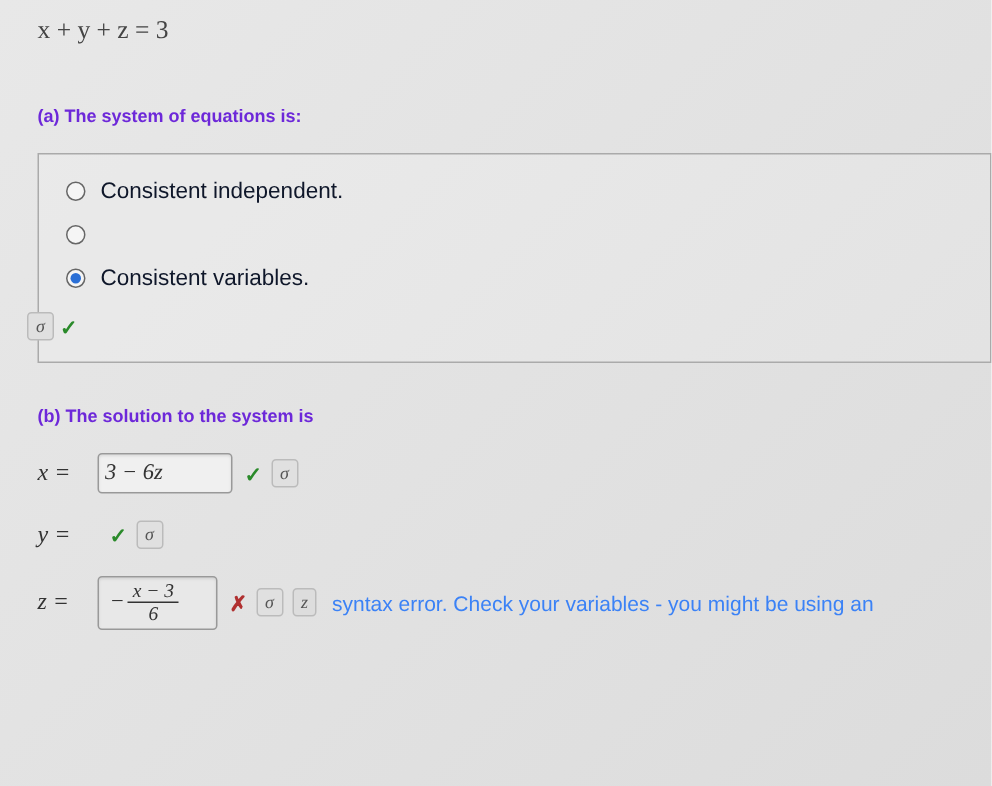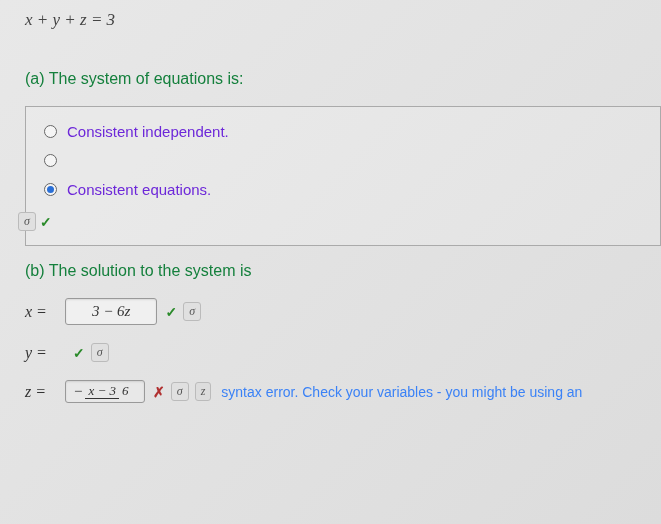--- a/index.html
+++ b/index.html
@@ -5,39 +5,39 @@
     * { box-sizing: border-box; margin: 0; padding: 0; }
     body {
       width: 661px;
       height: 524px;
       background: linear-gradient(135deg, #e8e8e8 0%, #dcdcdc 100%);
       font-family: Arial, sans-serif;
       color: #333;
       padding: 10px 0 0 25px;
       overflow: hidden;
     }
-    .equations { margin-bottom: 40px; font-family: "Times New Roman", serif; font-size: 17px; font-style: italic; color: #444; }
+    .equations { margin-bottom: 40px; font-family: "Times New Roman", serif; font-size: 17px; color: #444; }
     .eq-line { margin-bottom: 12px; }
-    .question-label { font-size: 16px; margin-bottom: 18px; color: #15803d; }
+    .question-label { font-size: 12px; margin-bottom: 18px; color: #6d28d9; font-weight: bold; }
     .answer-box { border: 1px solid #aaa; background: rgba(255,255,255,0.15); padding: 16px 18px 14px 18px; margin-right: 0; position: relative; }
-    .radio-row { display: flex; align-items: center; margin-bottom: 14px; font-size: 15px; color: #6d28d9; }
+    .radio-row { display: flex; align-items: center; margin-bottom: 14px; font-size: 15px; color: #0f172a; }
     .radio-row:last-of-type { margin-bottom: 8px; }
     .radio-outer { width: 13px; height: 13px; border-radius: 50%; border: 1.5px solid #666; margin-right: 10px; display: flex; align-items: center; justify-content: center; background: #f5f5f5; }
     .radio-inner { width: 7px; height: 7px; border-radius: 50%; background: #2a6fd6; }
     .badge-row { display: flex; align-items: center; gap: 4px; margin-top: 6px; margin-left: -26px; }
     .sigma-badge { background: #e0e0e0; border: 1px solid #bbb; border-radius: 3px; font-size: 12px; padding: 1px 5px; color: #555; font-family: serif; font-style: italic; }
     .checkmark { color: #2a8a2a; font-size: 14px; font-weight: bold; }
     .crossmark { color: #b03030; font-size: 14px; font-weight: bold; }
-    .section-b { margin-top: 16px; }
+    .section-b { margin-top: 28px; }
     .sol-row { display: flex; align-items: center; margin-bottom: 18px; }
     .var-label { font-family: "Times New Roman", serif; font-style: italic; font-size: 16px; color: #333; width: 40px; }
-    .input-box { border: 1px solid #999; background: #f0f0f0; border-radius: 3px; padding: 4px 26px; min-width: 90px; font-family: "Times New Roman", serif; font-style: italic; font-size: 15px; color: #333; box-shadow: inset 0 1px 2px rgba(0,0,0,0.1); text-align: left; }
+    .input-box { border: 1px solid #999; background: #f0f0f0; border-radius: 3px; padding: 4px 4px; min-width: 90px; font-family: "Times New Roman", serif; font-style: italic; font-size: 15px; color: #333; box-shadow: inset 0 1px 2px rgba(0,0,0,0.1); text-align: left; }
     .input-box.frac-box { padding: 2px 8px; min-width: 80px; background: #e8e8e8; }
     .after-input { display: flex; align-items: center; gap: 6px; margin-left: 8px; }
-    .frac { display: inline-flex; flex-direction: row; align-items: center; vertical-align: middle; font-size: 13px; line-height: 1.1; justify-content: center; }
+    .frac { display: inline-flex; flex-direction: column; align-items: center; vertical-align: middle; font-size: 13px; line-height: 1.1; justify-content: center; }
     .frac-num { border-bottom: 1px solid #333; padding: 0 3px; }
     .frac-den { padding: 0 3px; }
     .neg { display: inline-flex; align-items: center; }
     .neg-sign { margin-right: 3px; font-style: normal; }
     .z-badge { background: #ddd; border: 1px solid #bbb; border-radius: 3px; font-size: 12px; padding: 1px 5px; color: #555; font-family: serif; font-style: italic; }
     .error-text { color: #3b82f6; font-size: 14px; margin-left: 4px; }
   </style>
 </head>
 <body>
 
@@ -52,21 +52,21 @@
     <span class="radio-outer"></span>
     <span>Consistent independent.</span>
   </div>
   <div class="radio-row">
     <span class="radio-outer"></span>
   </div>
   <div class="radio-row">
     <span class="radio-outer">
         <span class="radio-inner"></span>
       </span>
-    <span>Consistent equations.</span>
+    <span>Consistent variables.</span>
   </div>
   <div class="badge-row">
     <span class="sigma-badge">σ</span>
     <span class="checkmark">✓</span>
   </div>
 </div>
 
 <div class="section-b">
   <div class="question-label">(b) The solution to the system is</div>
 

